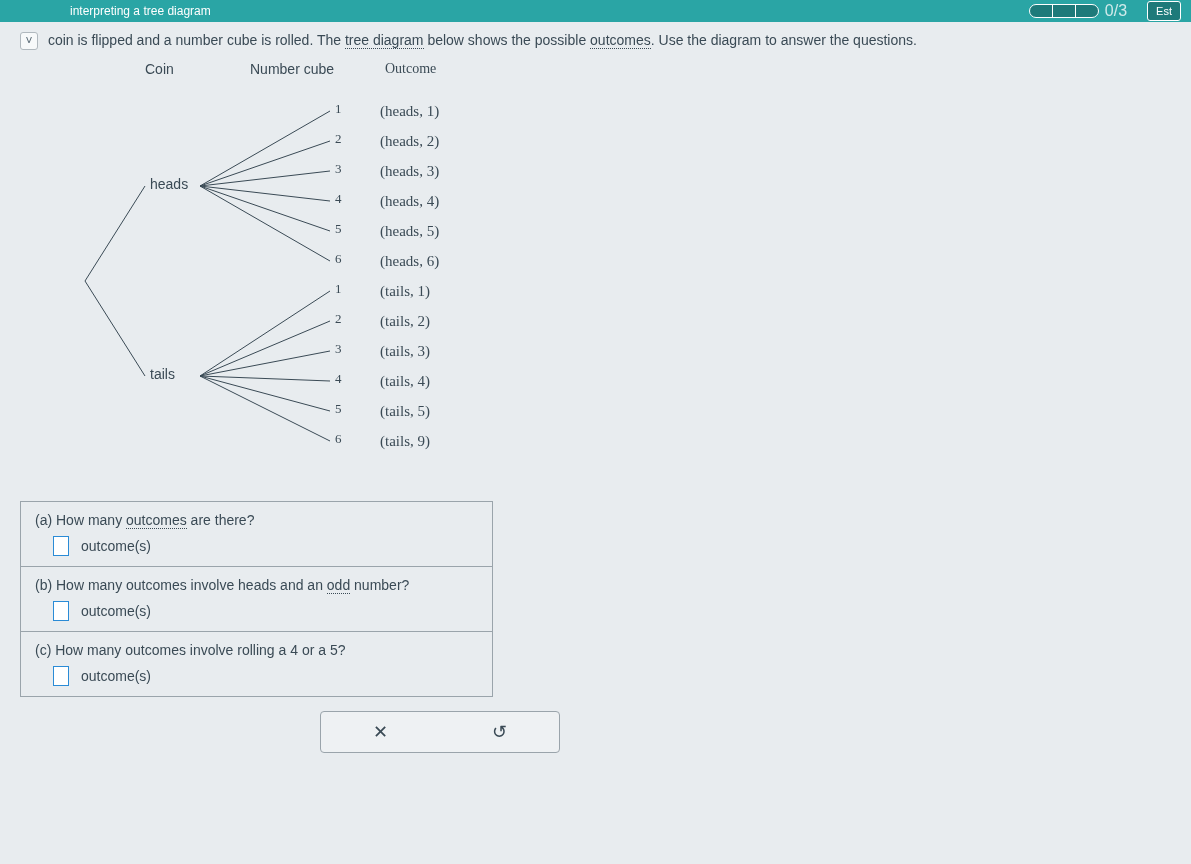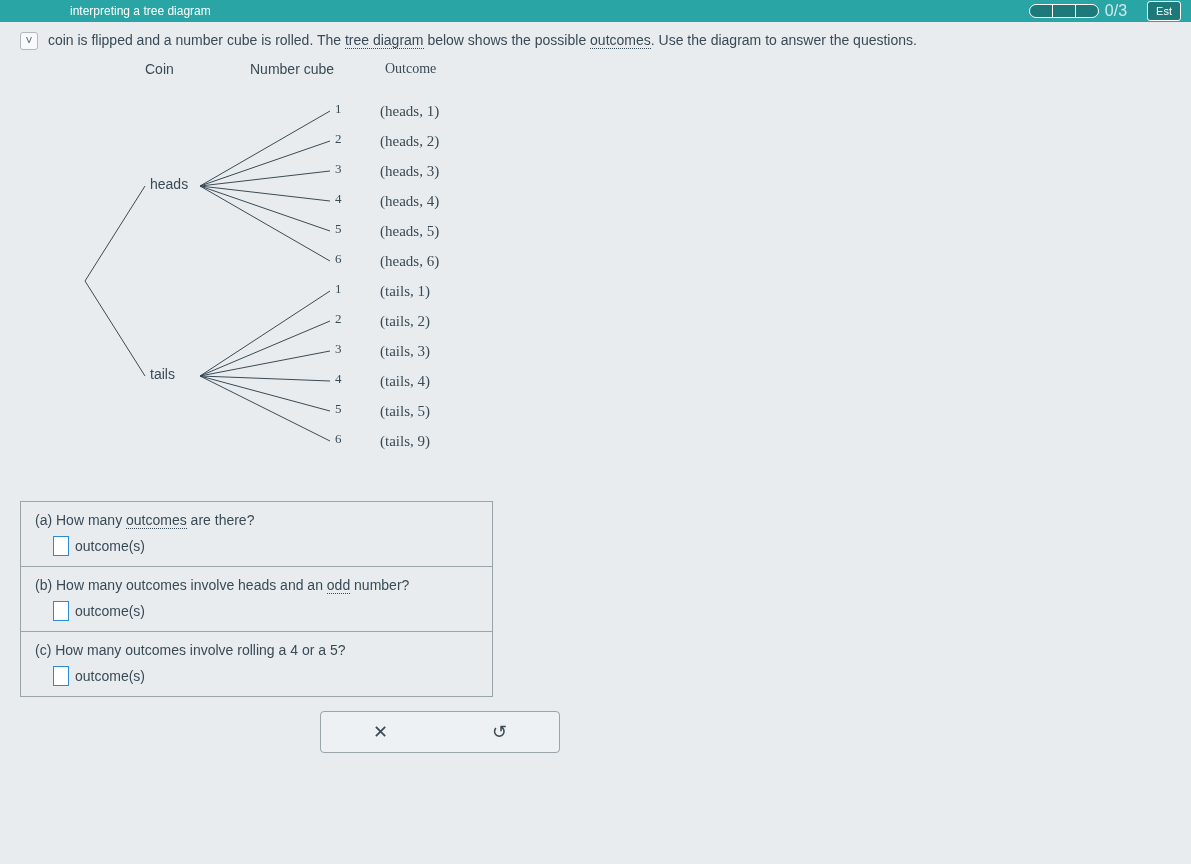--- a/index.html
+++ b/index.html
@@ -132,21 +132,21 @@
   }
   .qrow {
     border-bottom: 1px solid #9aa4ab;
     padding: 10px 14px;
   }
   .qrow:last-child { border-bottom: none; }
   .qrow .qtext { margin-bottom: 8px; }
   .ans-line {
     display: flex;
     align-items: center;
-    gap: 6px;
+    gap: 12px;
     padding-left: 18px;
   }
   .ans-box {
     width: 16px;
     height: 20px;
     border: 1px solid #2a8bd6;
     background: #fff;
   }
   .bottom-controls {
     width: 240px;

